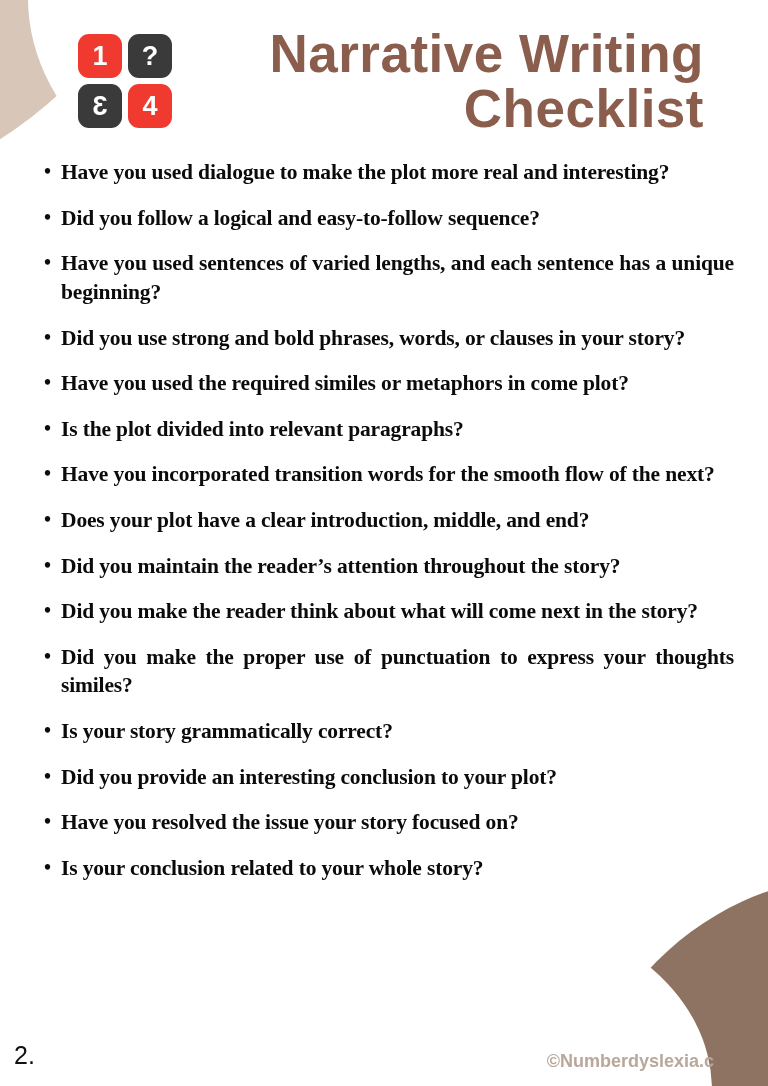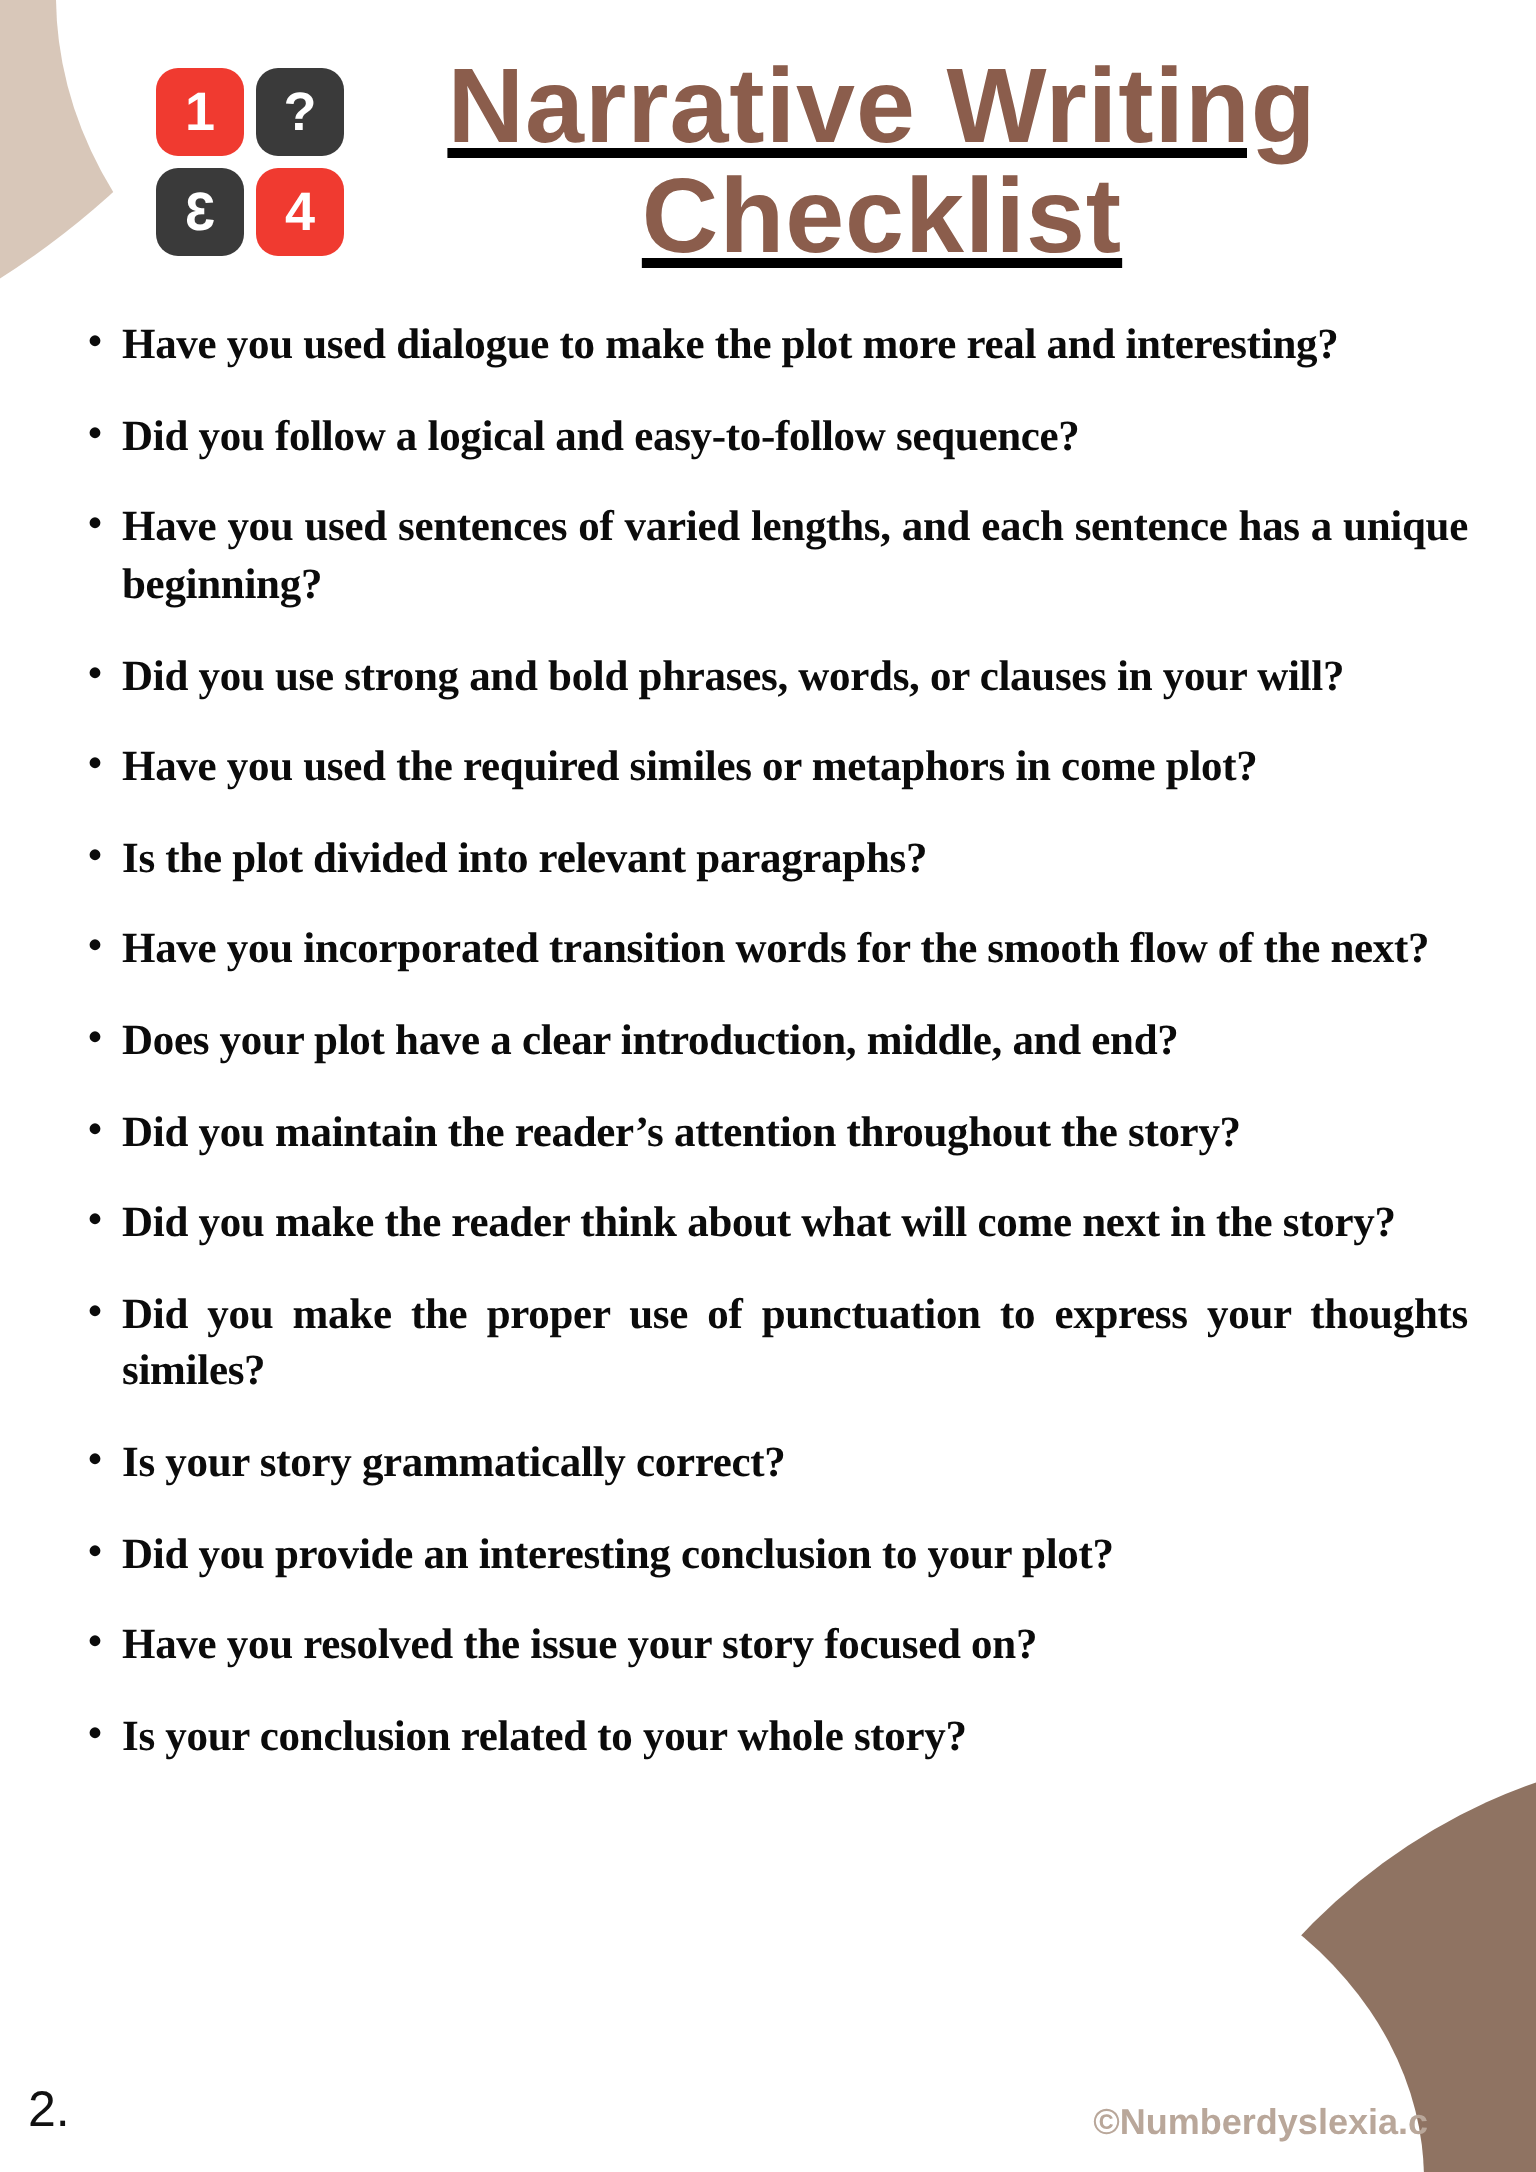--- a/index.html
+++ b/index.html
@@ -88,24 +88,23 @@
     font-weight: bold;
     font-size: 27px;
     line-height: 1;
   }
   .tile.red  { background: #f03a30; }
   .tile.dark { background: #3a3a3a; }
   .tile.flip { transform: scaleX(-1); }
 
   .title-wrap {
     flex: 1 1 auto;
-    text-align: center;
+    text-align: right;
     margin-left: 6px;
     padding-right: 34px;
-    text-decoration: underline;
   }
   .title-line {
     font-family: "Liberation Sans", "DejaVu Sans", sans-serif;
     font-weight: bold;
     color: #8b5d4c;
     font-size: 53px;
     line-height: 1.04;
     letter-spacing: 0.5px;
     white-space: nowrap;
   }
@@ -200,21 +199,21 @@
       <li class="item">
         <span class="bullet">•</span>
         <span class="item-text">Did you follow a logical and easy-to-follow sequence?</span>
       </li>
       <li class="item justify">
         <span class="bullet">•</span>
         <span class="item-text">Have you used sentences of varied lengths, and each sentence has a unique beginning?</span>
       </li>
       <li class="item">
         <span class="bullet">•</span>
-        <span class="item-text">Did you use strong and bold phrases, words, or clauses in your will?</span>
+        <span class="item-text">Did you use strong and bold phrases, words, or clauses in your story?</span>
       </li>
       <li class="item">
         <span class="bullet">•</span>
         <span class="item-text">Have you used the required similes or metaphors in come plot?</span>
       </li>
       <li class="item">
         <span class="bullet">•</span>
         <span class="item-text">Is the plot divided into relevant paragraphs?</span>
       </li>
       <li class="item justify">

